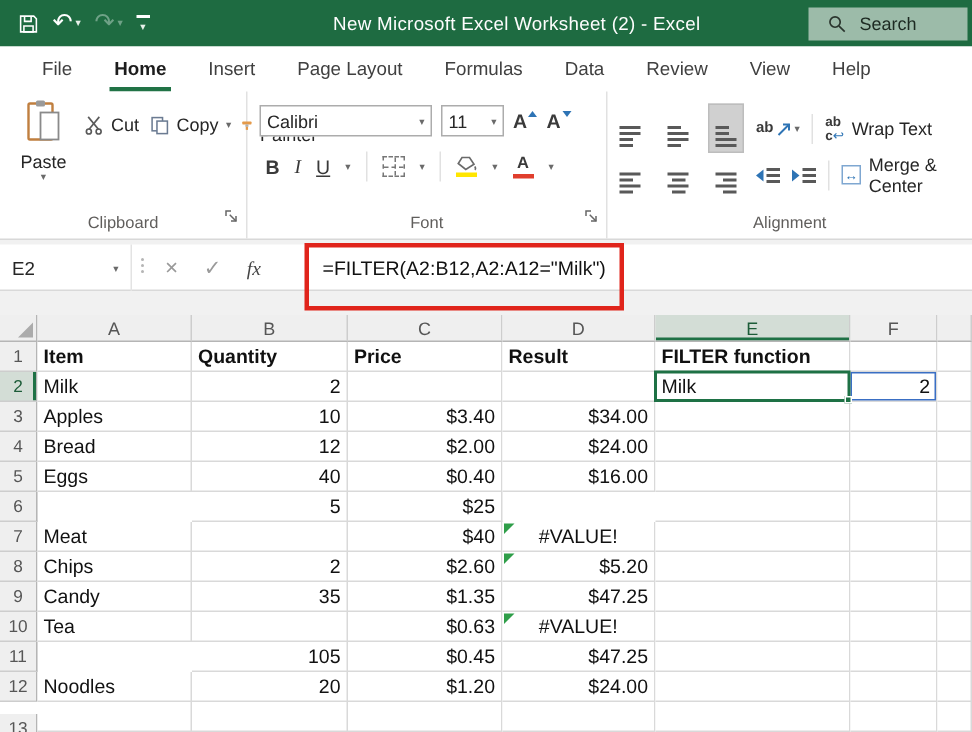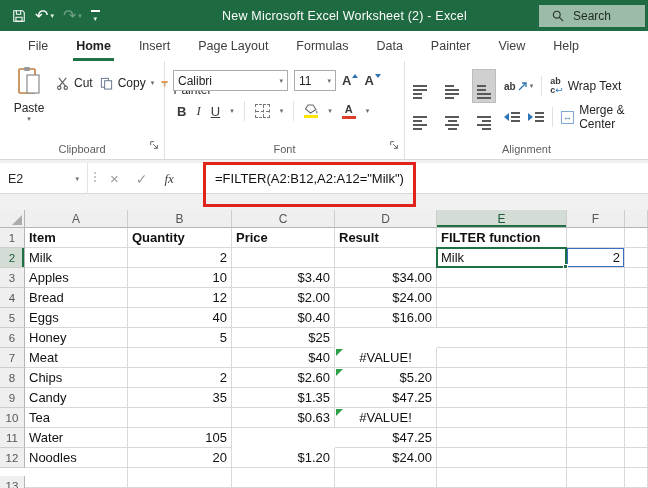--- a/index.html
+++ b/index.html
@@ -150,21 +150,21 @@
     </div>
   </div>
 
   <div class="tabrow">
     <span class="tab">File</span>
     <span class="tab active">Home</span>
     <span class="tab">Insert</span>
     <span class="tab">Page Layout</span>
     <span class="tab">Formulas</span>
     <span class="tab">Data</span>
-    <span class="tab">Painter</span>
+    <span class="tab">Review</span>
     <span class="tab">View</span>
     <span class="tab">Help</span>
   </div>
 
   <div class="ribbon">
 
     <div class="grp grp-clipboard">
       <div class="paste">
         <svg width="26" height="30" viewBox="0 0 26 30" fill="none">
           <rect x="3" y="3" width="16" height="24" rx="1" stroke="#C07F3F" stroke-width="1.6" fill="#fff"></rect>
@@ -412,21 +412,20 @@
       <div class="cell" style="left: 625px; top: 78px; width: 23px; height: 20px;"></div>
       <div class="rh" style="left: 0px; top: 98px; width: 25px; height: 20px;">5</div>
       <div class="cell" style="left: 25px; top: 98px; width: 103px; height: 20px;">Eggs</div>
       <div class="cell right" style="left: 128px; top: 98px; width: 104px; height: 20px;">40</div>
       <div class="cell right" style="left: 232px; top: 98px; width: 103px; height: 20px;">$0.40</div>
       <div class="cell right" style="left: 335px; top: 98px; width: 102px; height: 20px;">$16.00</div>
       <div class="cell" style="left: 437px; top: 98px; width: 130px; height: 20px;"></div>
       <div class="cell right" style="left: 567px; top: 98px; width: 58px; height: 20px;"></div>
       <div class="cell" style="left: 625px; top: 98px; width: 23px; height: 20px;"></div>
       <div class="rh" style="left: 0px; top: 118px; width: 25px; height: 20px;">6</div>
-      <div class="cell" style="left: 25px; top: 118px; width: 103px; height: 20px;">Honey</div>
       <div class="cell right" style="left: 128px; top: 118px; width: 104px; height: 20px;">5</div>
       <div class="cell right" style="left: 232px; top: 118px; width: 103px; height: 20px;">$25</div>
       <div class="cell" style="left: 437px; top: 118px; width: 130px; height: 20px;"></div>
       <div class="cell right" style="left: 567px; top: 118px; width: 58px; height: 20px;"></div>
       <div class="cell" style="left: 625px; top: 118px; width: 23px; height: 20px;"></div>
       <div class="rh" style="left: 0px; top: 138px; width: 25px; height: 20px;">7</div>
       <div class="cell" style="left: 25px; top: 138px; width: 103px; height: 20px;">Meat</div>
       <div class="cell right" style="left: 128px; top: 138px; width: 104px; height: 20px;"></div>
       <div class="cell right" style="left: 232px; top: 138px; width: 103px; height: 20px;">$40</div>
       <div class="cell center" style="left: 335px; top: 138px; width: 102px; height: 20px;">#VALUE!</div>
@@ -451,22 +450,22 @@
       <div class="cell" style="left: 625px; top: 178px; width: 23px; height: 20px;"></div>
       <div class="rh" style="left: 0px; top: 198px; width: 25px; height: 20px;">10</div>
       <div class="cell" style="left: 25px; top: 198px; width: 103px; height: 20px;">Tea</div>
       <div class="cell right" style="left: 128px; top: 198px; width: 104px; height: 20px;"></div>
       <div class="cell right" style="left: 232px; top: 198px; width: 103px; height: 20px;">$0.63</div>
       <div class="cell center" style="left: 335px; top: 198px; width: 102px; height: 20px;">#VALUE!</div>
       <div class="cell" style="left: 437px; top: 198px; width: 130px; height: 20px;"></div>
       <div class="cell right" style="left: 567px; top: 198px; width: 58px; height: 20px;"></div>
       <div class="cell" style="left: 625px; top: 198px; width: 23px; height: 20px;"></div>
       <div class="rh" style="left: 0px; top: 218px; width: 25px; height: 20px;">11</div>
-      <div class="cell" style="left: 25px; top: 218px; width: 103px; height: 20px;">Water</div>
       <div class="cell right" style="left: 128px; top: 218px; width: 104px; height: 20px;">105</div>
+      <div class="cell right" style="left: 232px; top: 218px; width: 103px; height: 20px;">$0.45</div>
       <div class="cell right" style="left: 335px; top: 218px; width: 102px; height: 20px;">$47.25</div>
       <div class="cell" style="left: 437px; top: 218px; width: 130px; height: 20px;"></div>
       <div class="cell right" style="left: 567px; top: 218px; width: 58px; height: 20px;"></div>
       <div class="cell" style="left: 625px; top: 218px; width: 23px; height: 20px;"></div>
       <div class="rh" style="left: 0px; top: 238px; width: 25px; height: 20px;">12</div>
       <div class="cell" style="left: 25px; top: 238px; width: 103px; height: 20px;">Noodles</div>
       <div class="cell right" style="left: 128px; top: 238px; width: 104px; height: 20px;">20</div>
       <div class="cell right" style="left: 232px; top: 238px; width: 103px; height: 20px;">$1.20</div>
       <div class="cell right" style="left: 335px; top: 238px; width: 102px; height: 20px;">$24.00</div>
       <div class="cell" style="left: 437px; top: 238px; width: 130px; height: 20px;"></div>

